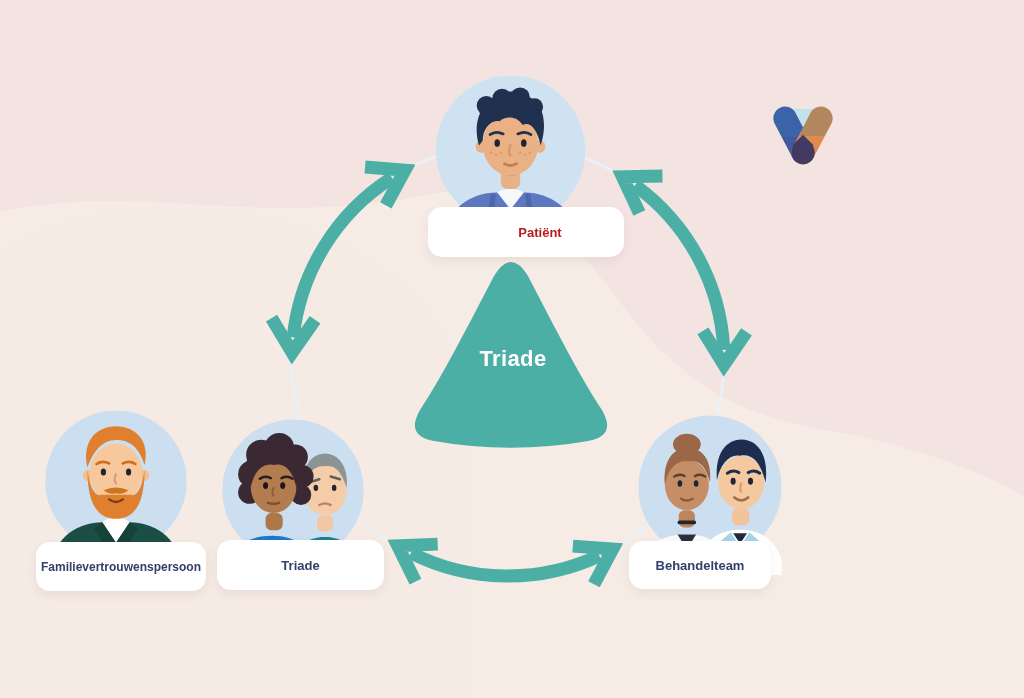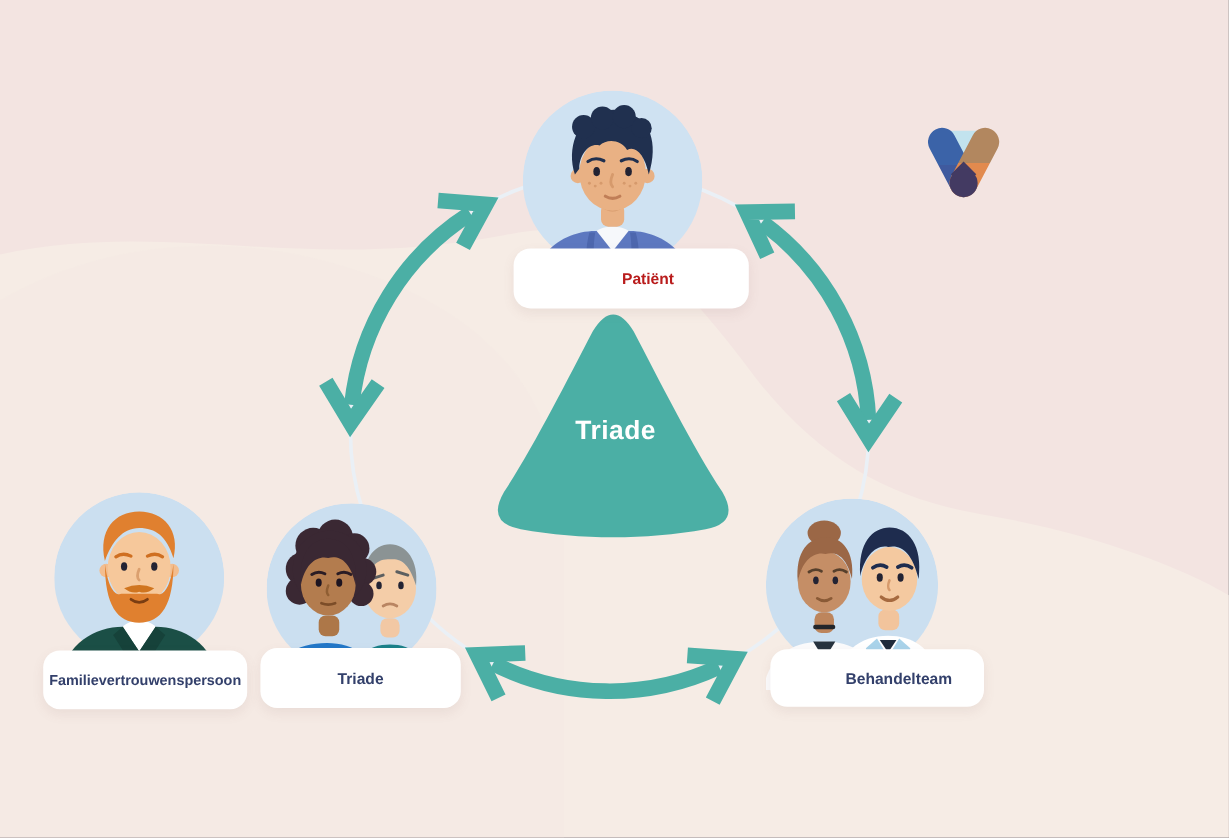--- a/index.html
+++ b/index.html
@@ -9,21 +9,21 @@
   #bg-svg{position:absolute;left:0;top:0;}
   .avatar{position:absolute;}
   .card{position:absolute;background:#fff;border-radius:14px;
         display:flex;align-items:center;justify-content:center;
         font-weight:bold;font-size:13px;color:#33406b;
         box-shadow:0 4px 10px rgba(140,100,100,0.10);}
   .card.small{font-size:12px;}
   #patient-card{left:428px;top:207px;width:168px;height:50px;}
   #fam-card{left:36px;top:542px;width:170px;height:49px;}
   #naasten-card{left:217px;top:540px;width:167px;height:50px;}
-  #behandel-card{left:642px;top:541px;width:142px;height:48px;padding-left:36px;}
+  #behandel-card{left:629px;top:541px;width:142px;height:48px;}
   #patient-avatar{left:426px;top:73px;width:169px;height:169px;}
   #fam-avatar{left:36px;top:408px;width:160px;height:160px;}
   #naasten-avatar{left:213px;top:417px;width:160px;height:160px;}
   #behandel-avatar{left:629px;top:413px;width:162px;height:162px;}
   #triade-label{position:absolute;left:448px;top:346px;width:130px;
         text-align:center;font-weight:bold;font-size:22px;color:#ffffff;
         letter-spacing:0.4px;}
   #logo{position:absolute;left:764px;top:98px;display:flex;align-items:center;}
   #logo-text{margin-left:9px;font-weight:bold;font-size:17.5px;line-height:21.5px;
         letter-spacing:0.3px;color:#161616;}

